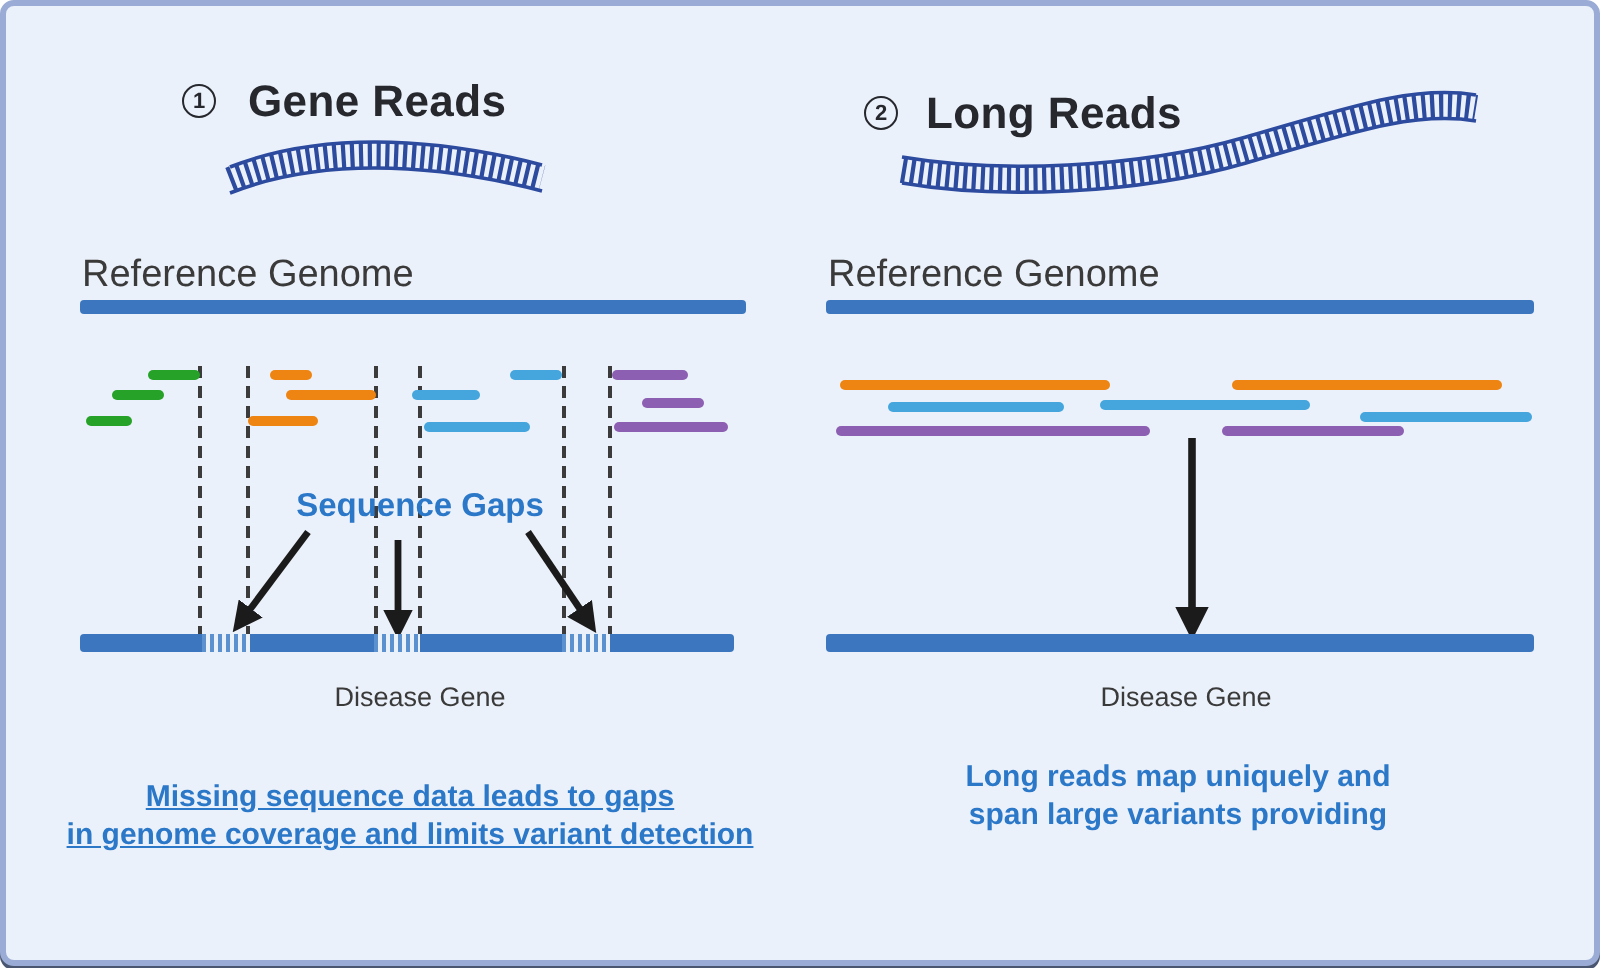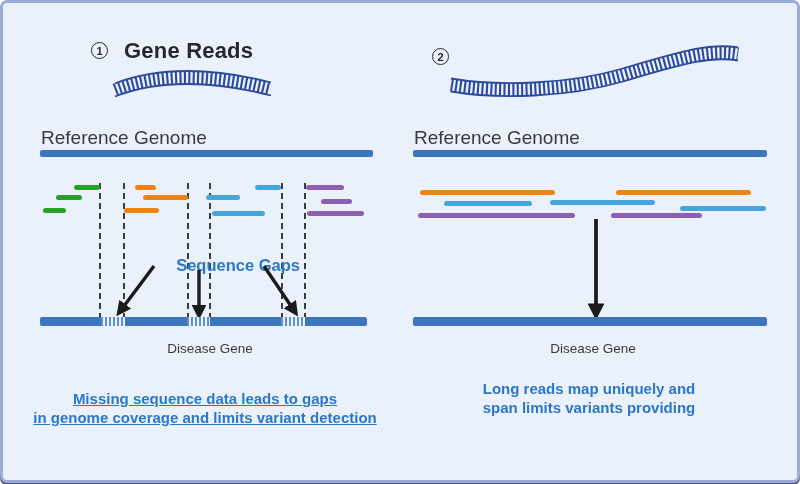--- a/index.html
+++ b/index.html
@@ -76,20 +76,21 @@
 
   <div class="abs step-badge" style="left:88px;top:39px;">1</div>
   <div class="abs panel-title" style="left:121px;top:35px;">Gene Reads</div>
   <svg class="abs" style="left:100px;top:58px;" width="180" height="45" viewBox="0 0 180 45">
     <path class="dna-rungs" d="M12,29 C55,12 110,13 168,28"></path>
     <path class="dna-rail" d="M12,29 C55,12 110,13 168,28" transform="translate(0,-6.5)"></path>
     <path class="dna-rail" d="M12,29 C55,12 110,13 168,28" transform="translate(0,6.5)"></path>
   </svg>
 
   <div class="abs step-badge" style="left:429px;top:45px;">2</div>
+  <div class="abs panel-title" style="left:460px;top:41px;">Long Reads</div>
   <svg class="abs" style="left:440px;top:38px;" width="300" height="55" viewBox="0 0 300 55">
     <path class="dna-rungs" d="M8,44 C55,52 125,50 180,34 C235,18 265,8 295,13"></path>
     <path class="dna-rail" d="M8,44 C55,52 125,50 180,34 C235,18 265,8 295,13" transform="translate(0,-6.5)"></path>
     <path class="dna-rail" d="M8,44 C55,52 125,50 180,34 C235,18 265,8 295,13" transform="translate(0,6.5)"></path>
   </svg>
 
   <div class="abs small-label" style="left:38px;top:124px;">Reference Genome</div>
   <div class="abs genome-bar" style="left:37px;top:147px;width:333px;"></div>
 
   <div class="abs small-label" style="left:411px;top:124px;">Reference Genome</div>
@@ -118,21 +119,21 @@
         <div class="read" style="left: 304px; top: 208px; width: 57px; height: 5px; background: rgb(140, 95, 178);"></div>
         <div class="read" style="left: 417px; top: 187px; width: 135px; height: 5px; background: rgb(238, 132, 17);"></div>
         <div class="read" style="left: 613px; top: 187px; width: 135px; height: 5px; background: rgb(238, 132, 17);"></div>
         <div class="read" style="left: 441px; top: 198px; width: 88px; height: 5px; background: rgb(69, 166, 222);"></div>
         <div class="read" style="left: 547px; top: 197px; width: 105px; height: 5px; background: rgb(69, 166, 222);"></div>
         <div class="read" style="left: 677px; top: 203px; width: 86px; height: 5px; background: rgb(69, 166, 222);"></div>
         <div class="read" style="left: 415px; top: 210px; width: 157px; height: 5px; background: rgb(140, 95, 178);"></div>
         <div class="read" style="left: 608px; top: 210px; width: 91px; height: 5px; background: rgb(140, 95, 178);"></div>
       </div>
 
-  <div class="abs gaps-label" style="left:117px;top:253px;width:180px;text-align:right;">Sequence Gaps</div>
+  <div class="abs gaps-label" style="left:117px;top:241px;width:180px;">Sequence Gaps</div>
 
   <svg class="abs" style="left:0;top:0;" width="800" height="484" viewBox="0 0 800 484">
     <defs>
       <marker id="ah" viewBox="0 0 10 10" refX="1.5" refY="5" markerWidth="4.4" markerHeight="4.4" orient="auto">
         <path d="M0,0 L10,5 L0,10 z" fill="#1B1B1B"></path>
       </marker>
     </defs>
     <path class="arrow-shaft" style="stroke-width:3.4" d="M151,263 L121,303" marker-end="url(#ah)"></path>
     <path class="arrow-shaft" style="stroke-width:3.4" d="M196,267 L196,304" marker-end="url(#ah)"></path>
     <path class="arrow-shaft" style="stroke-width:3.4" d="M261,263 L288,303" marker-end="url(#ah)"></path>
@@ -149,17 +150,17 @@
 
   <div class="abs gene-label" style="left:139px;top:338px;width:136px;">Disease Gene</div>
   <div class="abs gene-label" style="left:520px;top:338px;width:140px;">Disease Gene</div>
 
   <div class="abs caption" style="left:28px;top:386px;width:348px;text-decoration:underline;">
     <div>Missing sequence data leads to gaps</div>
     <div>in genome coverage and limits variant detection</div>
   </div>
   <div class="abs caption" style="left:428px;top:376px;width:316px;">
     <div>Long reads map uniquely and</div>
-    <div>span limits variants providing</div>
+    <div>span large variants providing</div>
   </div>
 
 </div>
 </div>
 
 </body></html>

